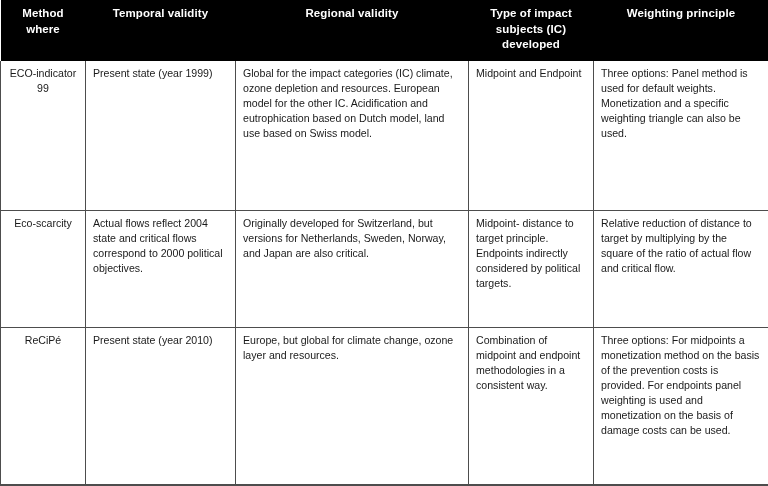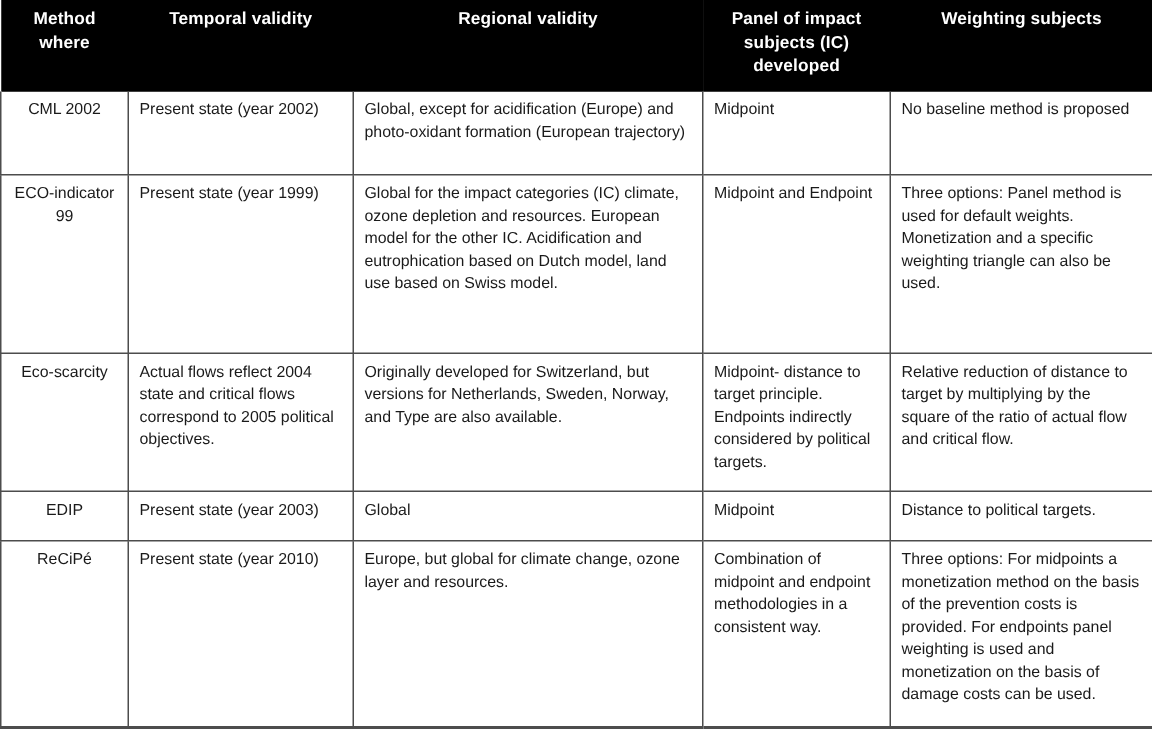--- a/index.html
+++ b/index.html
@@ -100,57 +100,43 @@
           <span class="hdr-line">Method</span>
           <span class="hdr-line">where</span>
         </th>
         <th>
           <span class="hdr-line">Temporal validity</span>
         </th>
         <th>
           <span class="hdr-line">Regional validity</span>
         </th>
         <th>
-          <span class="hdr-line">Panel of impact</span>
+          <span class="hdr-line">Type of impact</span>
           <span class="hdr-line">subjects (IC)</span>
           <span class="hdr-line">developed</span>
         </th>
         <th>
-          <span class="hdr-line">Weighting subjects</span>
+          <span class="hdr-line">Weighting principle</span>
         </th>
       </tr>
     </thead>
     <tbody>
-      <tr class="r0">
-        <td class="first-col">CML 2002</td>
-        <td>Present state (year 2002)</td>
-        <td>Global, except for acidification (Europe) and photo-oxidant formation (European trajectory)</td>
-        <td>Midpoint</td>
-        <td class="last-col">No baseline method is proposed</td>
-      </tr>
       <tr class="r1">
         <td class="first-col">ECO-indicator 99</td>
         <td>Present state (year 1999)</td>
         <td>Global for the impact categories (IC) climate, ozone depletion and resources. European model for the other IC. Acidification and eutrophication based on Dutch model, land use based on Swiss model.</td>
         <td>Midpoint and Endpoint</td>
         <td class="last-col">Three options: Panel method is used for default weights. Monetization and a specific weighting triangle can also be used.</td>
       </tr>
       <tr class="r2">
         <td class="first-col">Eco-scarcity</td>
-        <td>Actual flows reflect 2004 state and critical flows correspond to 2005 political objectives.</td>
-        <td>Originally developed for Switzerland, but versions for Netherlands, Sweden, Norway, and Type are also available.</td>
+        <td>Actual flows reflect 2004 state and critical flows correspond to 2000 political objectives.</td>
+        <td>Originally developed for Switzerland, but versions for Netherlands, Sweden, Norway, and Japan are also critical.</td>
         <td>Midpoint- distance to target principle. Endpoints indirectly considered by political targets.</td>
         <td class="last-col">Relative reduction of distance to target by multiplying by the square of the ratio of actual flow and critical flow.</td>
-      </tr>
-      <tr class="r3">
-        <td class="first-col">EDIP</td>
-        <td>Present state (year 2003)</td>
-        <td>Global</td>
-        <td>Midpoint</td>
-        <td class="last-col">Distance to political targets.</td>
       </tr>
       <tr class="r5">
         <td class="first-col">ReCiPé</td>
         <td>Present state (year 2010)</td>
         <td>Europe, but global for climate change, ozone layer and resources.</td>
         <td>Combination of midpoint and endpoint methodologies in a consistent way.</td>
         <td class="last-col">Three options: For midpoints a monetization method on the basis of the prevention costs is provided. For endpoints panel weighting is used and monetization on the basis of damage costs can be used.</td>
       </tr>
     </tbody>
   </table>

